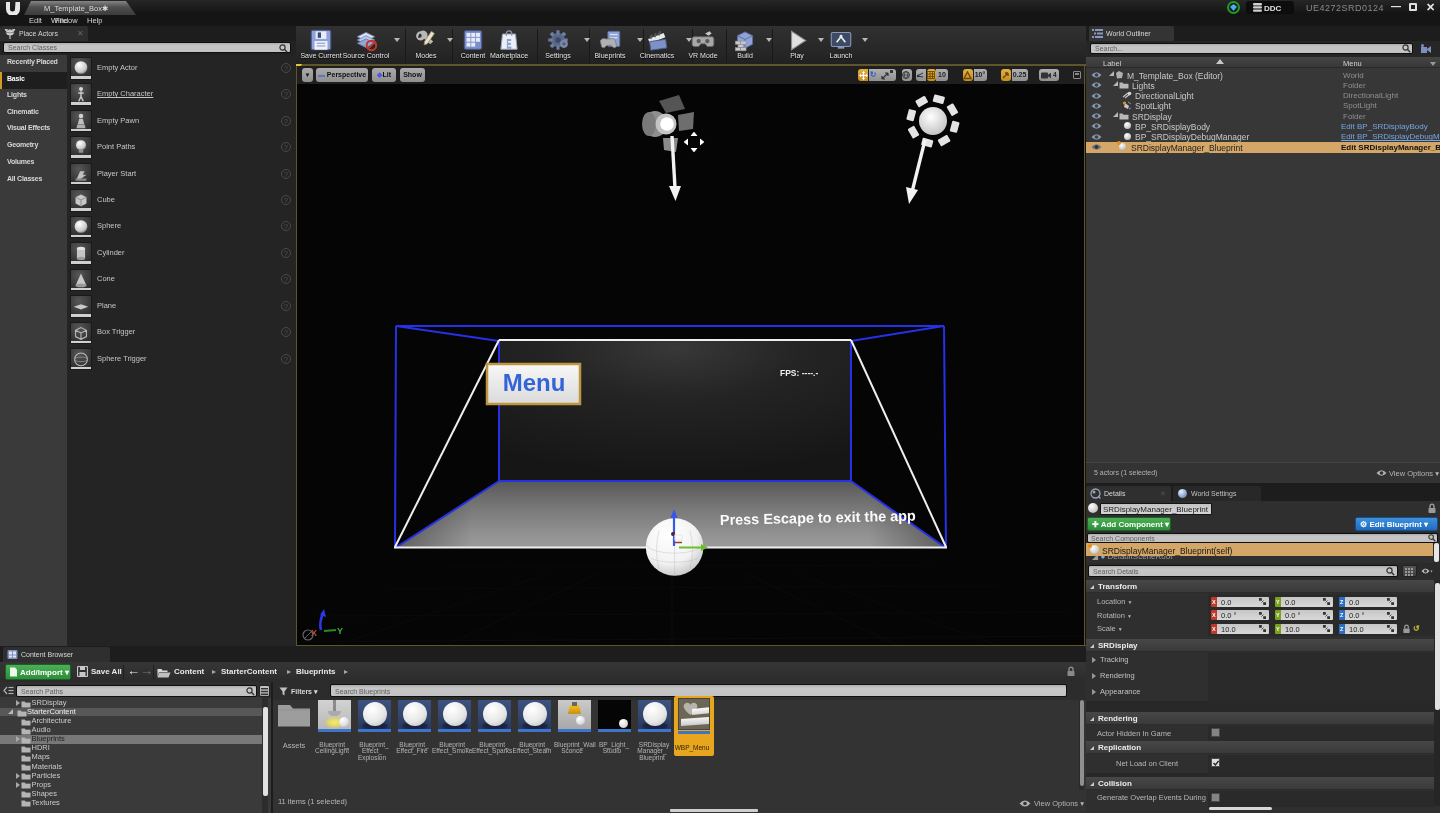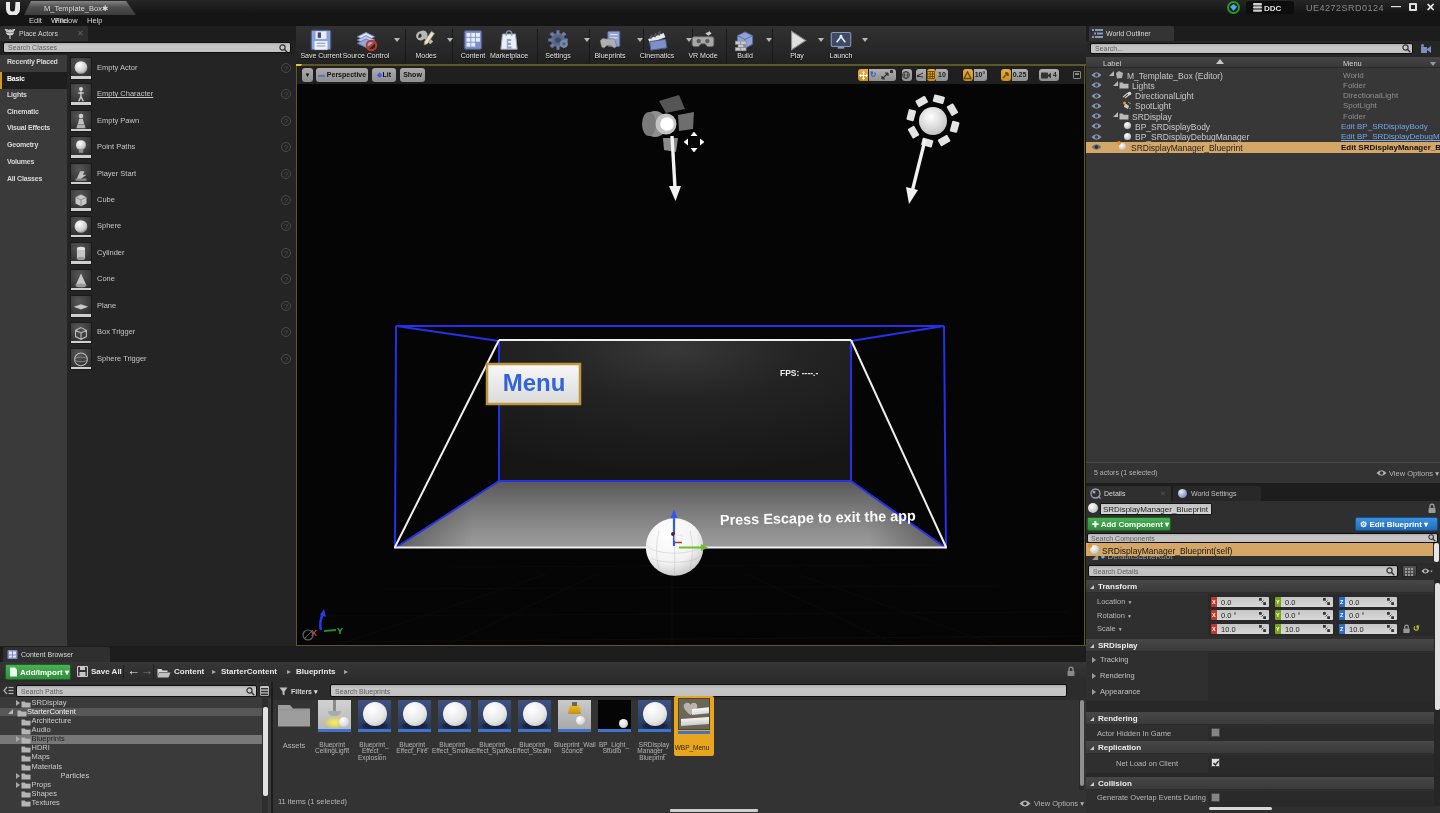--- a/index.html
+++ b/index.html
@@ -1020,21 +1020,21 @@
       <svg style="left:20.5px;top:117.0px;" width="10" height="8" viewBox="0 0 10 8">
         <path d="M0.5 1.5 h3.2 l1 1.2 h4.8 v4.8 h-9 z" fill="#b5b5b5"></path>
         <path d="M0.5 3.2 h9" stroke="#b5b5b5" stroke-width="0.5"></path>
       </svg>
       <div class="tx" style="left:31.5px;top:115.5px;font-size:7.5px;color:#cacaca;">Materials</div>
       <div class="a" style="left:15.5px;top:126.5px;width:0;height:0;border-left:4px solid #a8a8a8;border-top:3px solid transparent;border-bottom:3px solid transparent;"></div>
       <svg style="left:20.5px;top:126.0px;" width="10" height="8" viewBox="0 0 10 8">
         <path d="M0.5 1.5 h3.2 l1 1.2 h4.8 v4.8 h-9 z" fill="#b5b5b5"></path>
         <path d="M0.5 3.2 h9" stroke="#b5b5b5" stroke-width="0.5"></path>
       </svg>
-      <div class="tx" style="left:31.5px;top:124.5px;font-size:7.5px;color:#cacaca;margin-left:29px;">Particles</div>
+      <div class="tx" style="left:31.5px;top:124.5px;font-size:7.5px;color:#cacaca;">Particles</div>
       <div class="a" style="left:15.5px;top:135.6px;width:0;height:0;border-left:4px solid #a8a8a8;border-top:3px solid transparent;border-bottom:3px solid transparent;"></div>
       <svg style="left:20.5px;top:135.1px;" width="10" height="8" viewBox="0 0 10 8">
         <path d="M0.5 1.5 h3.2 l1 1.2 h4.8 v4.8 h-9 z" fill="#b5b5b5"></path>
         <path d="M0.5 3.2 h9" stroke="#b5b5b5" stroke-width="0.5"></path>
       </svg>
       <div class="tx" style="left:31.5px;top:133.6px;font-size:7.5px;color:#cacaca;">Props</div>
       <svg style="left:20.5px;top:144.1px;" width="10" height="8" viewBox="0 0 10 8">
         <path d="M0.5 1.5 h3.2 l1 1.2 h4.8 v4.8 h-9 z" fill="#b5b5b5"></path>
         <path d="M0.5 3.2 h9" stroke="#b5b5b5" stroke-width="0.5"></path>
       </svg>

